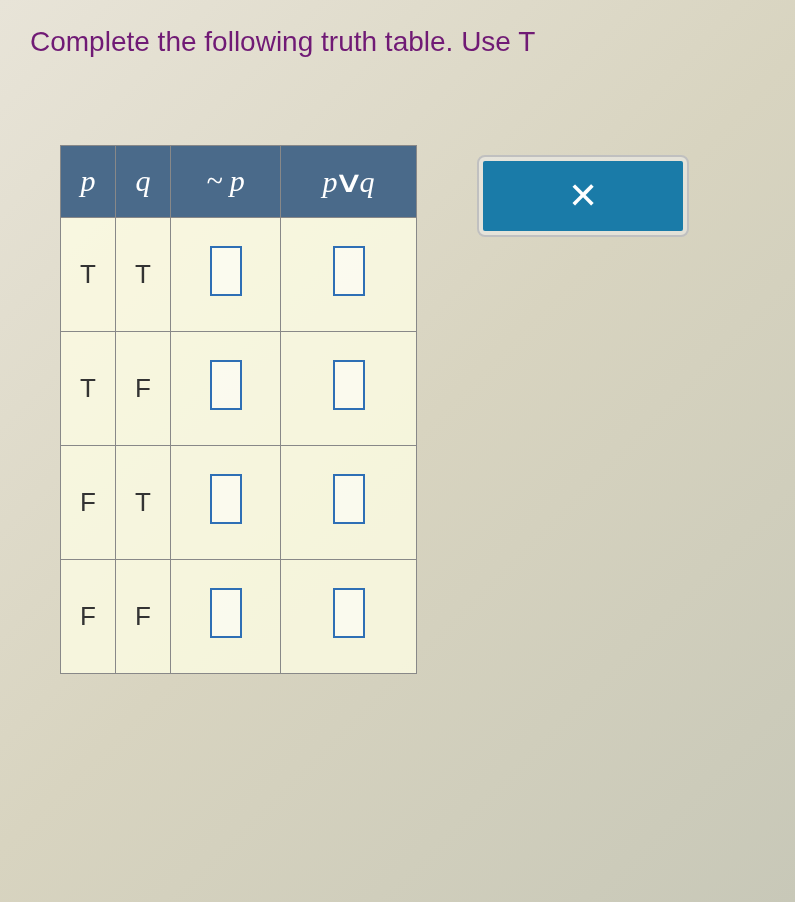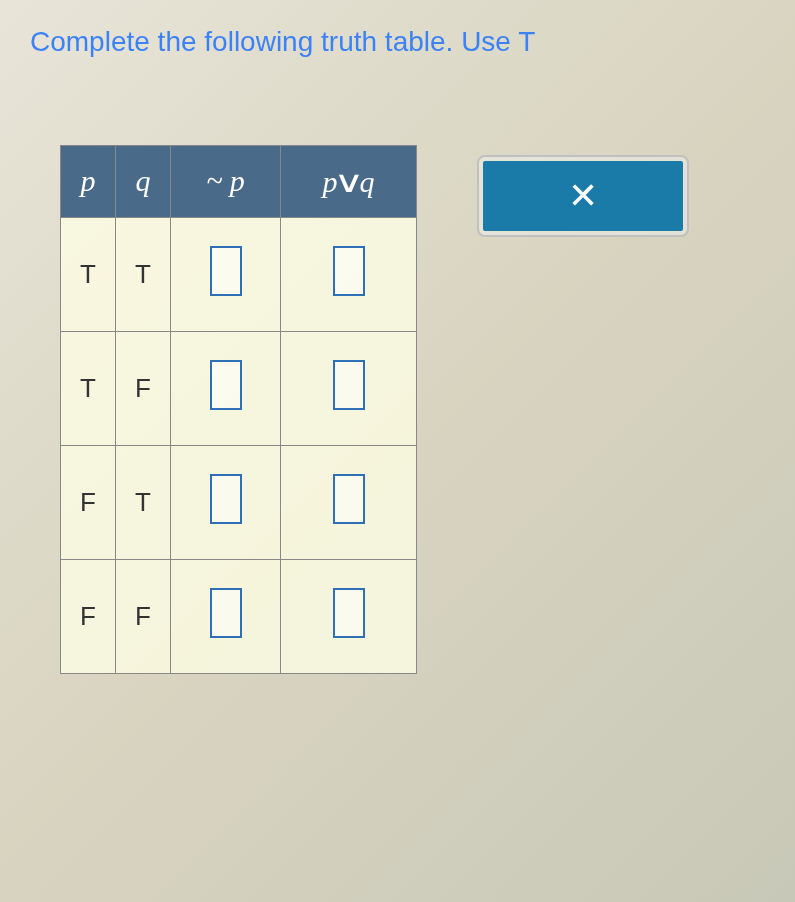--- a/index.html
+++ b/index.html
@@ -11,21 +11,21 @@
       font-family: Arial, sans-serif;
       background: linear-gradient(135deg, #e8e4d8 0%, #d8d4c0 50%, #c8c8b8 100%);
       width: 795px;
       height: 902px;
       overflow: hidden;
       position: relative;
     }
     .instructions {
       padding: 20px 30px;
       font-size: 28px;
-      color: #3b82f6;
+      color: #701a75;
       line-height: 1.6;
       font-weight: 500;
     }
     .italic {
       font-style: italic;
     }
     .content-area {
       display: flex;
       align-items: flex-start;
       padding: 60px 30px 30px 60px;

